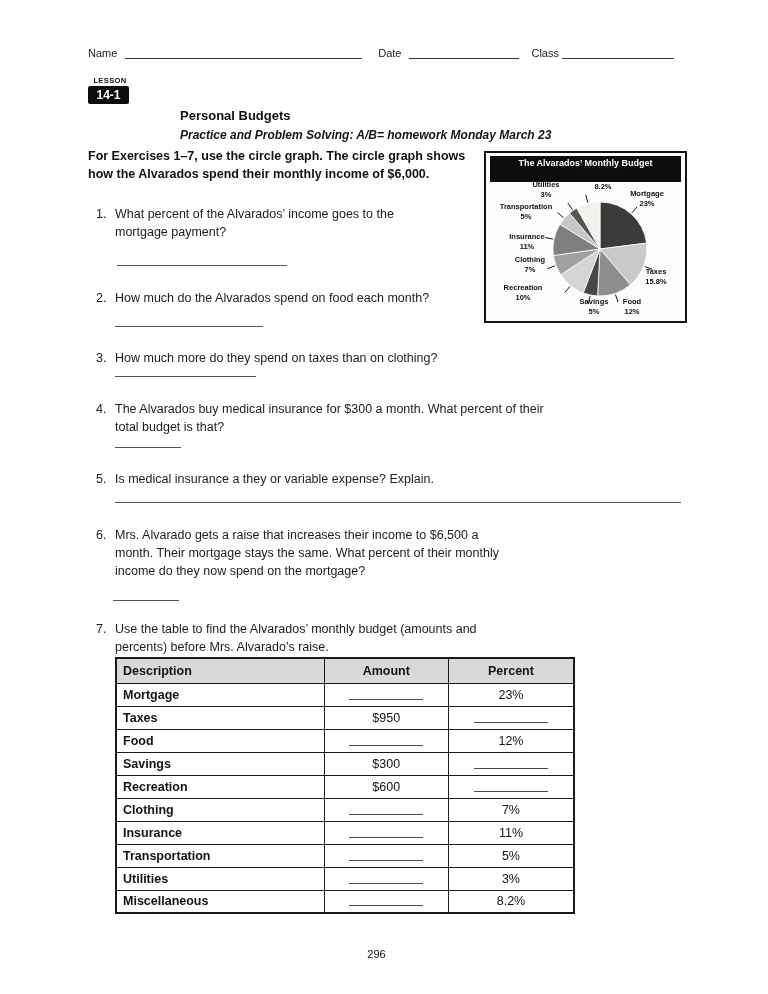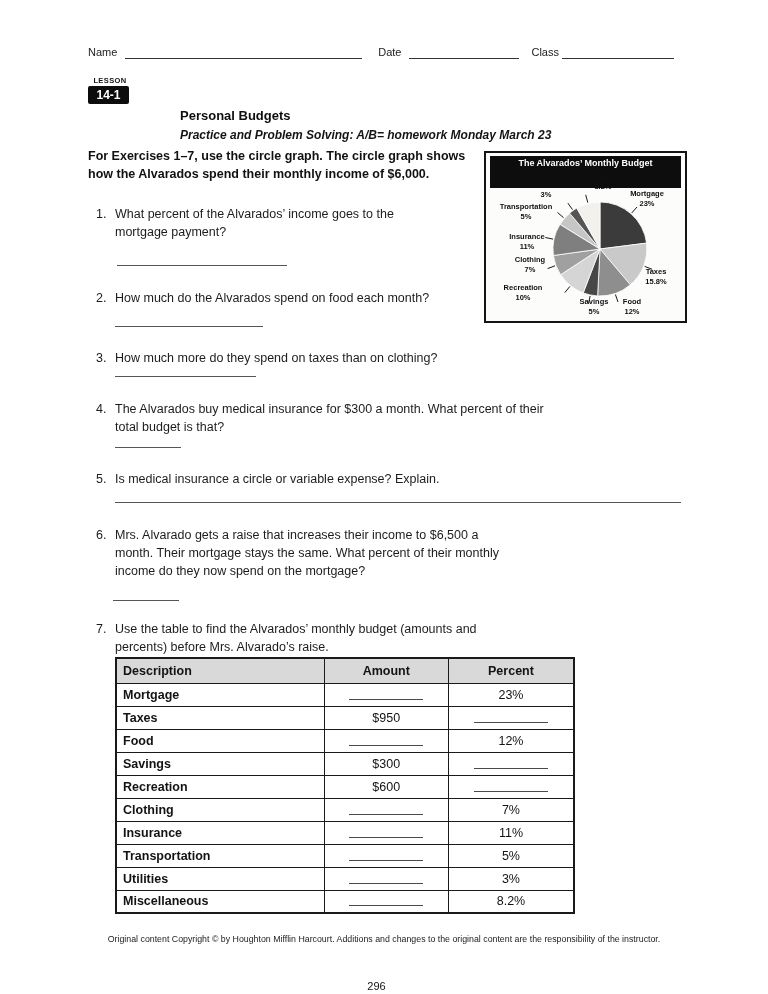--- a/index.html
+++ b/index.html
@@ -5,21 +5,21 @@
   * { margin:0; padding:0; box-sizing:border-box; }
   html,body { background:#888; }
   .page {
     position:relative; width:768px; height:994px; margin:0 auto;
     background:#ffffff; overflow:hidden;
     font-family:"Liberation Sans", sans-serif; color:#1c1c1c;
   }
   
   .topline {
     position:absolute; left:88px; top:46px; width:586px;
-    display:flex; align-items:flex-start; font-size:11px; color:#222;
+    display:flex; align-items:center; font-size:11px; color:#222;
   }
   .fill-line { border-bottom:1px solid #333; height:13px; }
   .name-line  { flex:1 1 auto; margin:0 16px 0 8px; }
   .date-line  { width:110px; margin:0 12px 0 8px; }
   .class-line { width:112px; margin:0 0 0 3px; }
   
   .lesson-head { position:absolute; left:88px; top:76px; display:flex;gap:32px; }
   .badge-col { width:44px; text-align:center; }
   .lesson-word { font-size:7.5px; font-weight:bold; letter-spacing:.4px; color:#111; }
   .lesson-num {
@@ -37,21 +37,21 @@
   
   .question { position:absolute; left:96px; display:flex; font-size:12.5px; line-height:18px; }
   .q-num { flex:0 0 15px; margin-right:4px; }
   .blank { position:absolute; border-bottom:1px solid #555; height:12px; }
   
   .figure {
     position:absolute; left:484px; top:151px; width:203px; height:172px;
     border:2px solid #141414; background:#fcfcfa;
   }
   .fig-title {
-    position:absolute; left:4px; right:4px; top:3px; height:32px;
+    position:absolute; left:4px; right:4px; top:3px; height:26px;
     background:#0d0d0d; color:#ffffff; font-size:9px; font-weight:bold;
     line-height:15px; text-align:center; z-index:2;
   }
   .fig-svg { position:absolute; left:0; top:0; }
   .fig-label {
     position:absolute; transform:translateX(-50%); z-index:3;
     font-size:7.5px; font-weight:bold; line-height:9.5px;
     color:#101010; text-align:center; white-space:nowrap;
   }
   .fig-label span { display:block; }
@@ -69,21 +69,21 @@
   .col-pct  { width:108px; text-align:center; }
   td.col-desc { font-weight:bold; }
   .cell-blank { display:inline-block; width:74px; height:13px; border-bottom:1px solid #4a4a4a; }
   
   .footer-copy {
     position:absolute; left:0; right:0; top:934px; text-align:center;
     font-size:8.8px; color:#222;
   }
   .page-number {
     position:absolute; left:0; right:15px; top:948px; text-align:center;
-    font-size:11px; color:#111;margin-top:32px;
+    font-size:11px; color:#111;
   }
 </style>
 </head>
 <body>
 
 <div class="page">
 
   <div class="topline">
     <span>Name</span>
     <span class="fill-line name-line"></span>
@@ -122,21 +122,21 @@
         <span class="q-text" style="width: 460px;">How much more do they spend on taxes than on clothing?</span>
       </div>
       <div class="blank" style="left: 115px; top: 365px; width: 141px;"></div>
       <div class="question" style="top: 400px;">
         <span class="q-num">4.</span>
         <span class="q-text" style="width: 430px;">The Alvarados buy medical insurance for $300 a month. What percent of their total budget is that?</span>
       </div>
       <div class="blank" style="left: 115px; top: 436px; width: 66px;"></div>
       <div class="question" style="top: 470px;">
         <span class="q-num">5.</span>
-        <span class="q-text" style="width: 505px;">Is medical insurance a circle or variable expense? Explain.</span>
+        <span class="q-text" style="width: 505px;">Is medical insurance a they or variable expense? Explain.</span>
       </div>
       <div class="blank" style="left: 115px; top: 491px; width: 566px;"></div>
       <div class="question" style="top: 526px;">
         <span class="q-num">6.</span>
         <span class="q-text" style="width: 405px;">Mrs. Alvarado gets a raise that increases their income to $6,500 a month. Their mortgage stays the same. What percent of their monthly income do they now spend on the mortgage?</span>
       </div>
       <div class="blank" style="left: 113px; top: 589px; width: 66px;"></div>
       <div class="question" style="top: 620px;">
         <span class="q-num">7.</span>
         <span class="q-text" style="width: 412px;">Use the table to find the Alvarados’ monthly budget (amounts and percents) before Mrs. Alvarado’s raise.</span>
@@ -266,16 +266,15 @@
           <td class="col-pct"><span>3%</span></td>
         </tr>
         <tr>
           <td class="col-desc">Miscellaneous</td>
           <td class="col-amt"><span class="cell-blank"></span></td>
           <td class="col-pct"><span>8.2%</span></td>
         </tr>
       </tbody>
   </table>
 
-  <div class="footer-copy">Original content Copyright © by Houghton Mifflin Harcourt. Additions and changes to the original content are the responsibility of the instructor.</div>
   <div class="page-number">296</div>
 
 </div>
 
 </body></html>

